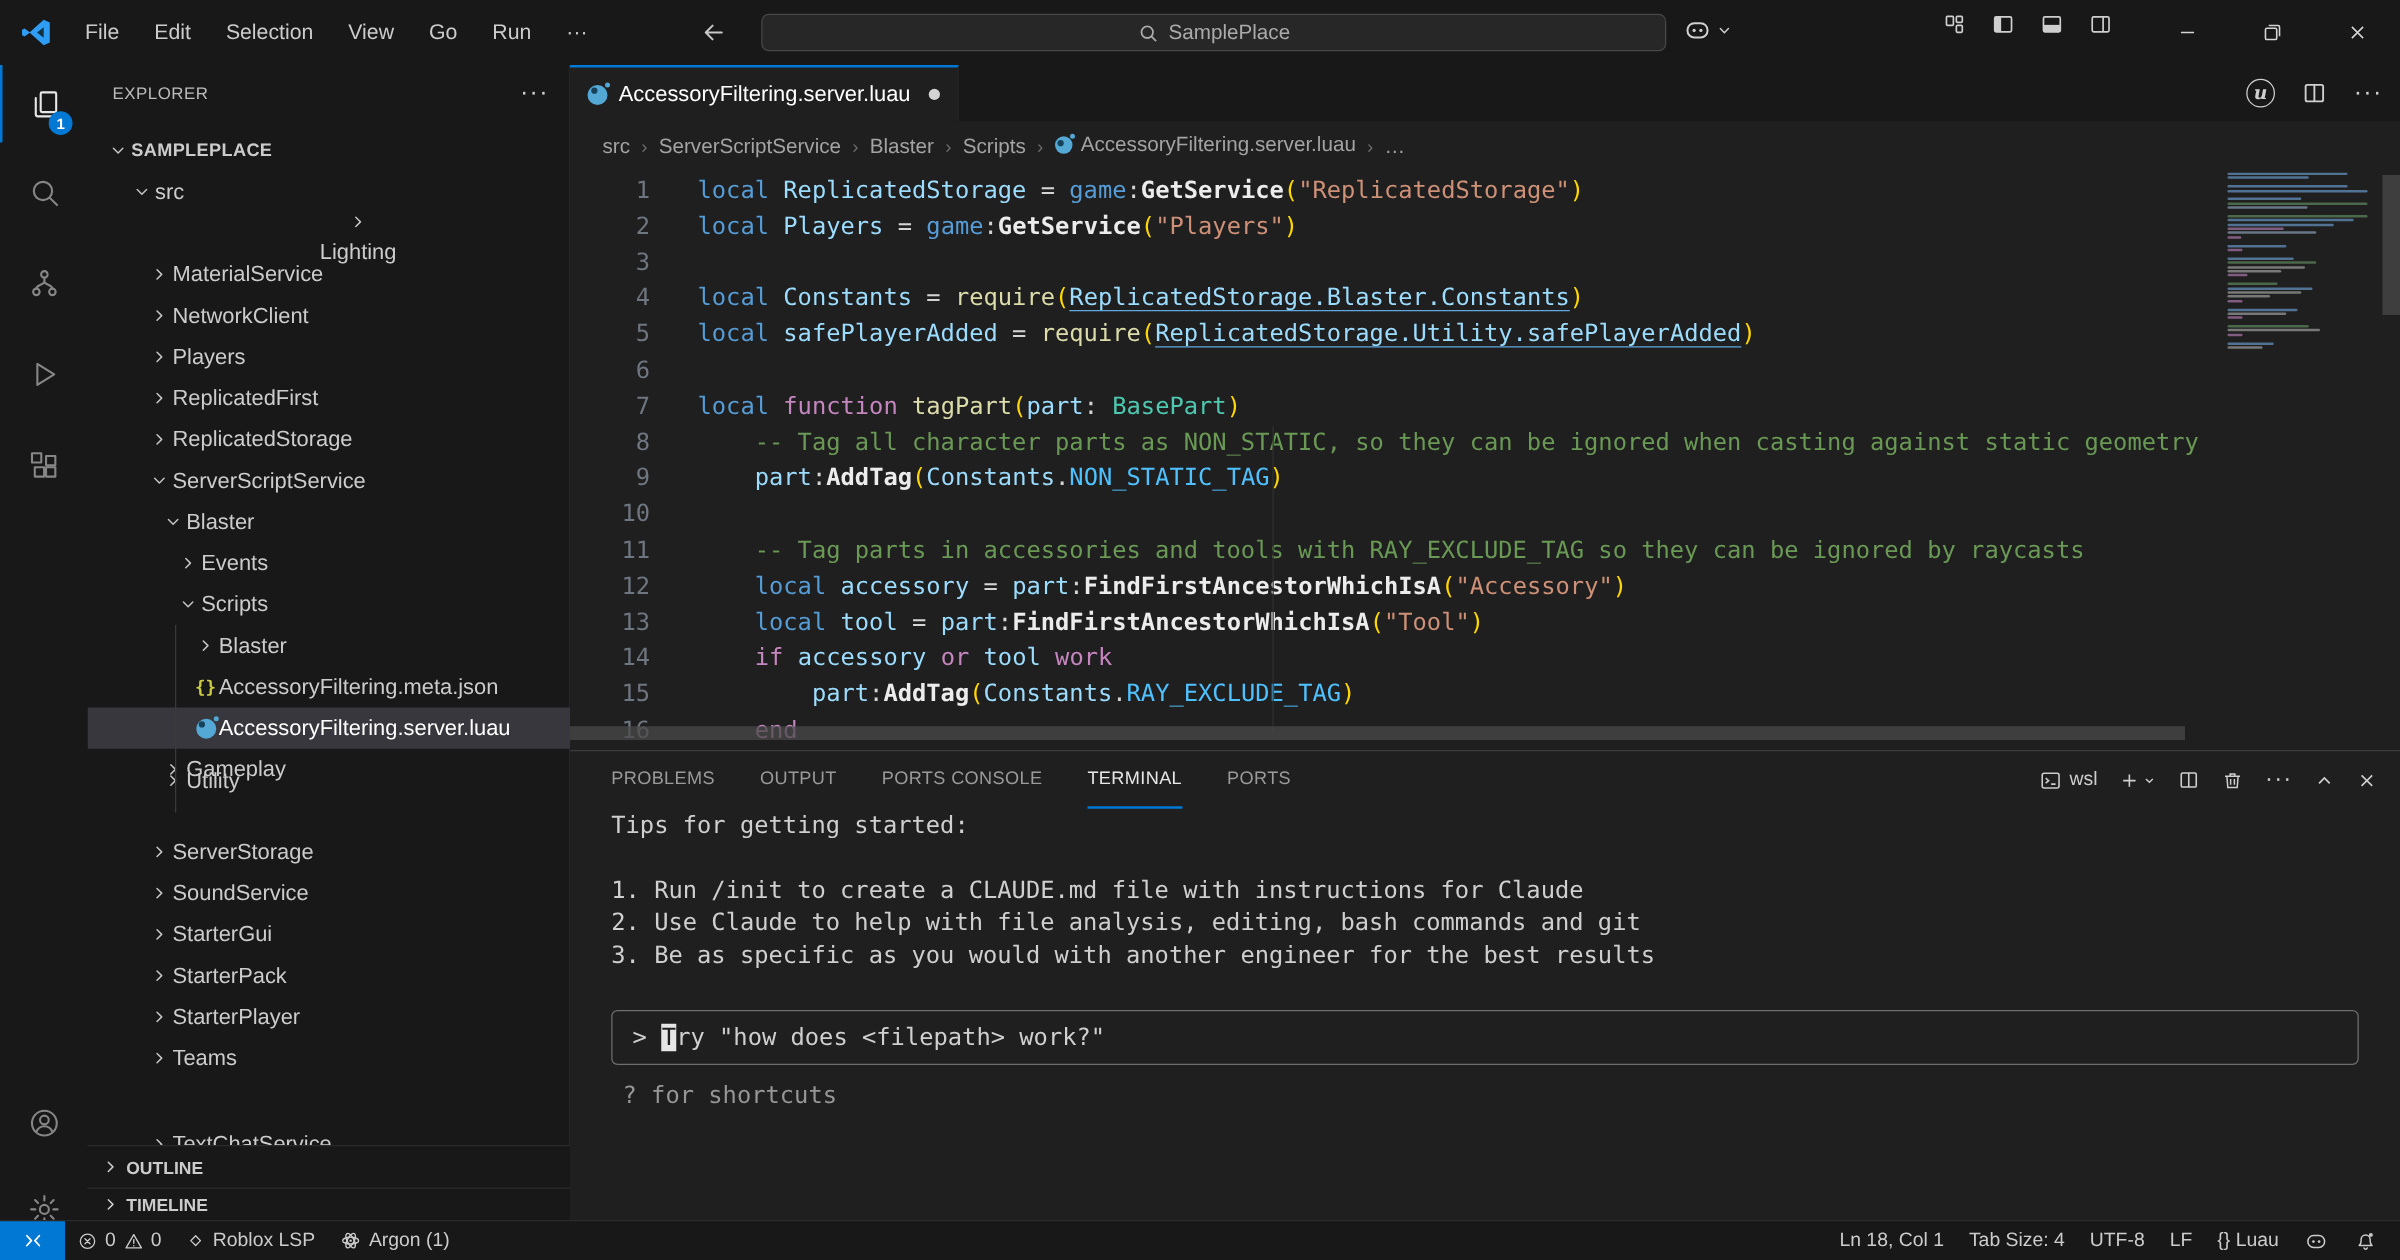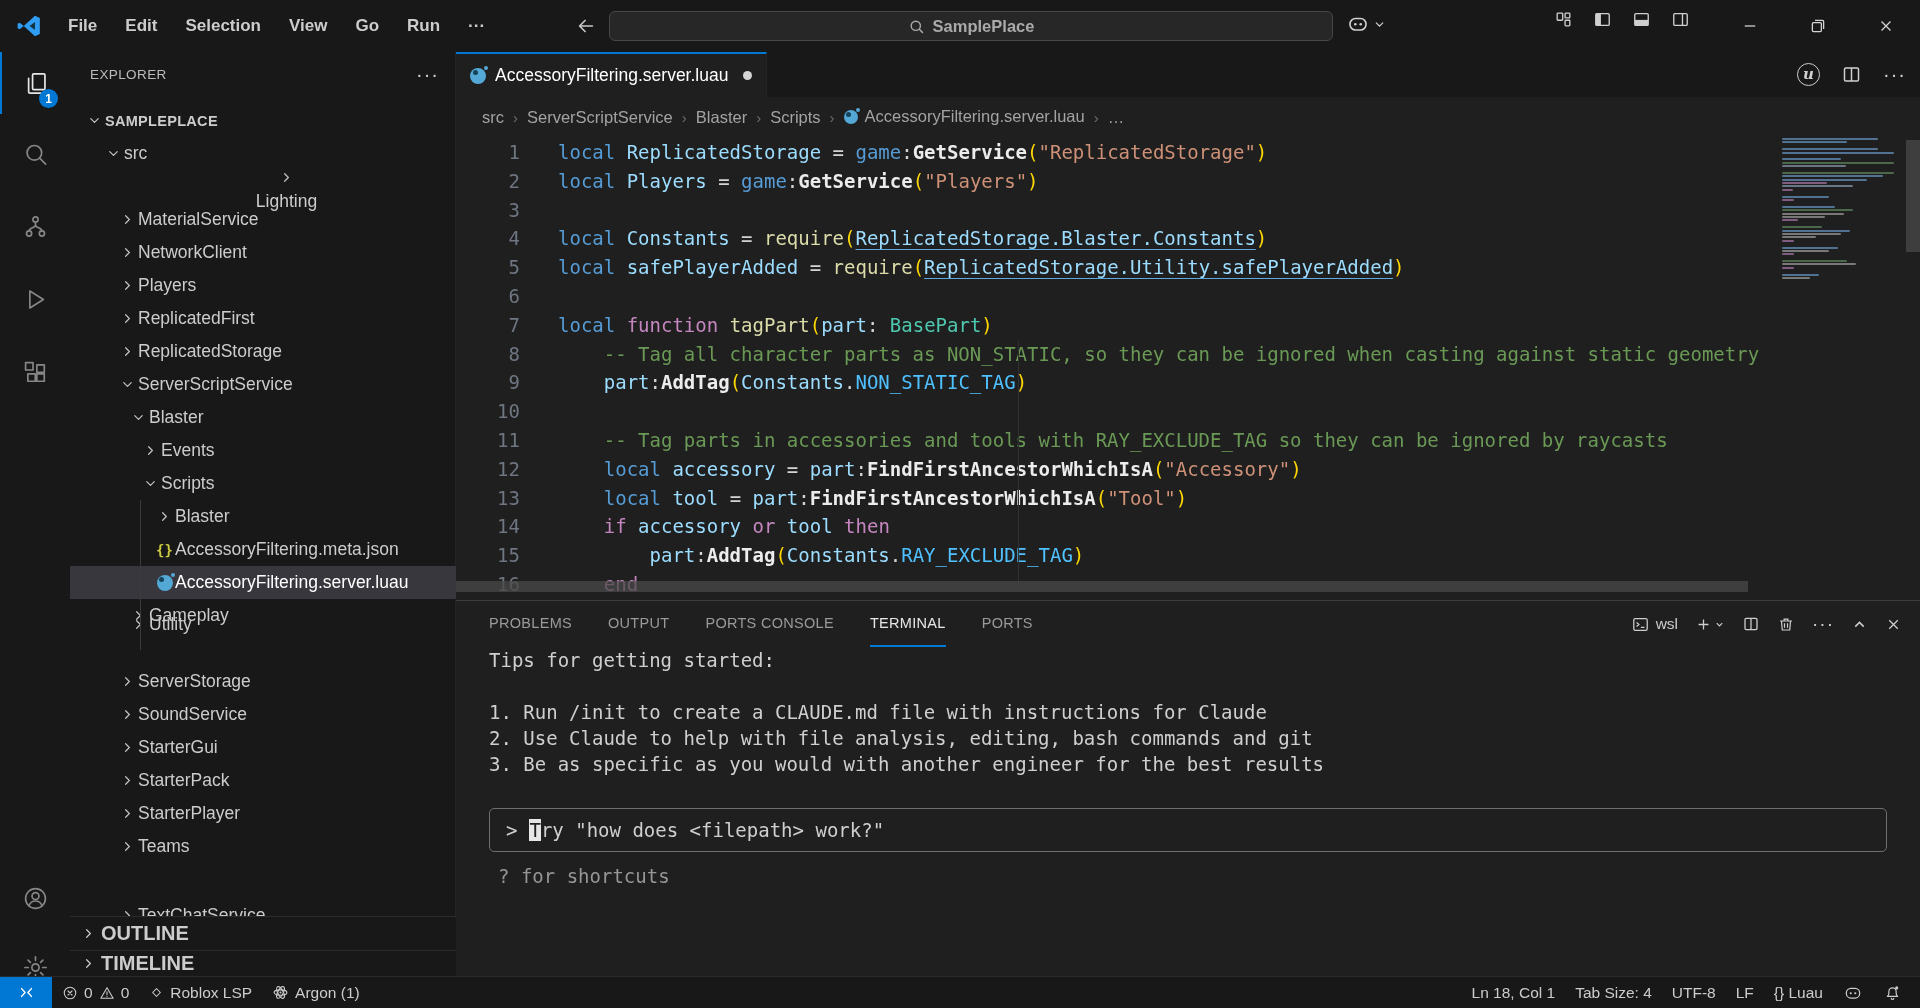--- a/index.html
+++ b/index.html
@@ -3,21 +3,21 @@
 <meta charset="utf-8">
 <style>
   html,body{margin:0;padding:0;background:#000;}
   *{box-sizing:border-box;}
   .app{position:relative;width:1920px;height:1008px;background:#1f1f1f;overflow:hidden;
        font-family:"Liberation Sans",sans-serif;color:#ccc;-webkit-font-smoothing:antialiased;}
   svg{display:block;}
 
   
   .titlebar{position:absolute;left:0;top:0;width:1920px;height:52px;background:#181818;
-            display:flex;align-items:center;font-weight:bold;}
+            display:flex;align-items:center;}
   .vscode-logo{width:26px;height:26px;margin:0 14px 0 16px;}
   .menubar{display:flex;align-items:center;gap:4px;}
   .menu-item{padding:5px 12px;font-size:17px;color:#cccccc;border-radius:5px;}
   .nav-arrows{display:flex;align-items:center;gap:24px;margin-left:78px;color:#c7c7c7;}
   .cmd-center{position:absolute;left:609px;top:11px;width:724px;height:30px;background:#272727;
               border:1px solid #474747;border-radius:6px;display:flex;align-items:center;justify-content:center;
               gap:8px;color:#aaa;font-size:16.5px;}
   .tb-copilot{position:absolute;left:1346px;top:12px;display:flex;align-items:center;gap:3px;color:#d0d0d0;}
   .layout-icons{position:absolute;left:1552px;top:8px;display:flex;gap:17px;color:#cfcfcf;}
   .layout-icons .ic{width:22px;height:22px;padding:2px;}
@@ -37,21 +37,21 @@
   .sb-title{font-size:13.5px;color:#bcbcbc;letter-spacing:.4px;}
   .sb-actions{margin-left:auto;color:#cfcfcf;font-size:20px;letter-spacing:1px;}
   .tree{position:absolute;left:0;top:52px;width:386px;height:864px;overflow:hidden;}
   .trow{position:absolute;left:0;width:386px;height:33px;display:flex;align-items:center;font-size:17.5px;color:#cccccc;white-space:nowrap;}
   .trow.selected{background:#37373d;color:#fff;}
   .trow .chev{width:21px;display:flex;justify-content:center;color:#c5c5c5;flex:0 0 21px;}
   .trow .ficon{width:21px;flex:0 0 21px;display:flex;align-items:center;justify-content:center;}
   .trow.bold{font-weight:700;font-size:14.5px;letter-spacing:.3px;}
   .tree-guide{position:absolute;width:1px;background:#3a3a3a;}
   .sb-section{position:absolute;left:0;width:386px;border-top:1px solid #2b2b2b;background:#181818;
-              display:flex;align-items:center;font-weight:700;font-size:20px;color:#cccccc;padding-left:8px;gap:2px;}
+              display:flex;align-items:center;font-weight:700;font-size:14px;color:#cccccc;padding-left:8px;gap:2px;}
   .json-icon{color:#cbcb41;font-weight:700;font-size:14px;font-family:"DejaVu Sans Mono",monospace;}
   .luaicon{position:relative;width:16px;height:16px;border-radius:50%;background:#53a8d6;}
   .luaicon::before{content:"";position:absolute;left:2.5px;top:2.5px;width:5px;height:5px;border-radius:50%;background:#17435a;}
   .luaicon::after{content:"";position:absolute;right:-2px;top:-2px;width:4px;height:4px;border-radius:50%;background:#53a8d6;}
 
   
   .editor-region{position:absolute;left:456px;top:52px;width:1464px;height:924px;background:#1f1f1f;}
   .tabbar{position:absolute;left:0;top:0;width:1464px;height:45px;background:#181818;display:flex;}
   .tab{height:45px;display:flex;align-items:center;gap:9px;padding:0 14px;background:#1f1f1f;
        border-top:2px solid #0078d4;border-right:1px solid #252525;color:#fff;font-size:17.5px;}
@@ -505,21 +505,21 @@
         <div class="cline"><span class="lnum">4</span><span class="ltext"><span class="tk-kw">local</span><span class="tk-pl"> </span><span class="tk-var">Constants</span><span class="tk-pl"> = </span><span class="tk-fn">require</span><span class="tk-br">(</span><span class="tk-lnk">ReplicatedStorage.Blaster.Constants</span><span class="tk-br">)</span></span></div>
         <div class="cline"><span class="lnum">5</span><span class="ltext"><span class="tk-kw">local</span><span class="tk-pl"> </span><span class="tk-var">safePlayerAdded</span><span class="tk-pl"> = </span><span class="tk-fn">require</span><span class="tk-br">(</span><span class="tk-lnk">ReplicatedStorage.Utility.safePlayerAdded</span><span class="tk-br">)</span></span></div>
         <div class="cline"><span class="lnum">6</span><span class="ltext"></span></div>
         <div class="cline"><span class="lnum">7</span><span class="ltext"><span class="tk-kw">local</span><span class="tk-pl"> </span><span class="tk-ctl">function</span><span class="tk-pl"> </span><span class="tk-fn">tagPart</span><span class="tk-br">(</span><span class="tk-var">part</span><span class="tk-pl">: </span><span class="tk-typ">BasePart</span><span class="tk-br">)</span></span></div>
         <div class="cline"><span class="lnum">8</span><span class="ltext"><span class="tk-pl">    </span><span class="tk-cmt">-- Tag all character parts as NON_STATIC, so they can be ignored when casting against static geometry</span></span></div>
         <div class="cline"><span class="lnum">9</span><span class="ltext"><span class="tk-pl">    </span><span class="tk-var">part</span><span class="tk-pl">:</span><span class="tk-mth">AddTag</span><span class="tk-br">(</span><span class="tk-var">Constants</span><span class="tk-pl">.</span><span class="tk-cst">NON_STATIC_TAG</span><span class="tk-br">)</span></span></div>
         <div class="cline"><span class="lnum">10</span><span class="ltext"></span></div>
         <div class="cline"><span class="lnum">11</span><span class="ltext"><span class="tk-pl">    </span><span class="tk-cmt">-- Tag parts in accessories and tools with RAY_EXCLUDE_TAG so they can be ignored by raycasts</span></span></div>
         <div class="cline"><span class="lnum">12</span><span class="ltext"><span class="tk-pl">    </span><span class="tk-kw">local</span><span class="tk-pl"> </span><span class="tk-var">accessory</span><span class="tk-pl"> = </span><span class="tk-var">part</span><span class="tk-pl">:</span><span class="tk-mth">FindFirstAncestorWhichIsA</span><span class="tk-br">(</span><span class="tk-str">"Accessory"</span><span class="tk-br">)</span></span></div>
         <div class="cline"><span class="lnum">13</span><span class="ltext"><span class="tk-pl">    </span><span class="tk-kw">local</span><span class="tk-pl"> </span><span class="tk-var">tool</span><span class="tk-pl"> = </span><span class="tk-var">part</span><span class="tk-pl">:</span><span class="tk-mth">FindFirstAncestorWhichIsA</span><span class="tk-br">(</span><span class="tk-str">"Tool"</span><span class="tk-br">)</span></span></div>
-        <div class="cline"><span class="lnum">14</span><span class="ltext"><span class="tk-pl">    </span><span class="tk-ctl">if</span><span class="tk-pl"> </span><span class="tk-var">accessory</span><span class="tk-pl"> </span><span class="tk-ctl">or</span><span class="tk-pl"> </span><span class="tk-var">tool</span><span class="tk-pl"> </span><span class="tk-ctl">then</span></span></div>
+        <div class="cline"><span class="lnum">14</span><span class="ltext"><span class="tk-pl">    </span><span class="tk-ctl">if</span><span class="tk-pl"> </span><span class="tk-var">accessory</span><span class="tk-pl"> </span><span class="tk-ctl">or</span><span class="tk-pl"> </span><span class="tk-var">tool</span><span class="tk-pl"> </span><span class="tk-ctl">work</span></span></div>
         <div class="cline"><span class="lnum">15</span><span class="ltext"><span class="tk-pl">        </span><span class="tk-var">part</span><span class="tk-pl">:</span><span class="tk-mth">AddTag</span><span class="tk-br">(</span><span class="tk-var">Constants</span><span class="tk-pl">.</span><span class="tk-cst">RAY_EXCLUDE_TAG</span><span class="tk-br">)</span></span></div>
         <div class="cline"><span class="lnum">16</span><span class="ltext"><span class="tk-pl">    </span><span class="tk-ctl">end</span></span></div>
         <div class="minimap" id="minimap">
           <div class="mm-line" style="width: 96.1px; background: rgb(95, 135, 176); opacity: 0.8;"></div>
           <div class="mm-line" style="width: 65.1px; background: rgb(95, 135, 176); opacity: 0.8;"></div>
           <div class="mm-line" style="width: 0px; background: rgb(143, 143, 143); opacity: 0.8;"></div>
           <div class="mm-line" style="width: 96.1px; background: rgb(95, 135, 176); opacity: 0.8;"></div>
           <div class="mm-line" style="width: 112px; background: rgb(95, 135, 176); opacity: 0.8;"></div>
           <div class="mm-line" style="width: 0px; background: rgb(143, 143, 143); opacity: 0.8;"></div>
           <div class="mm-line" style="width: 58.9px; background: rgb(95, 135, 176); opacity: 0.8;"></div>

